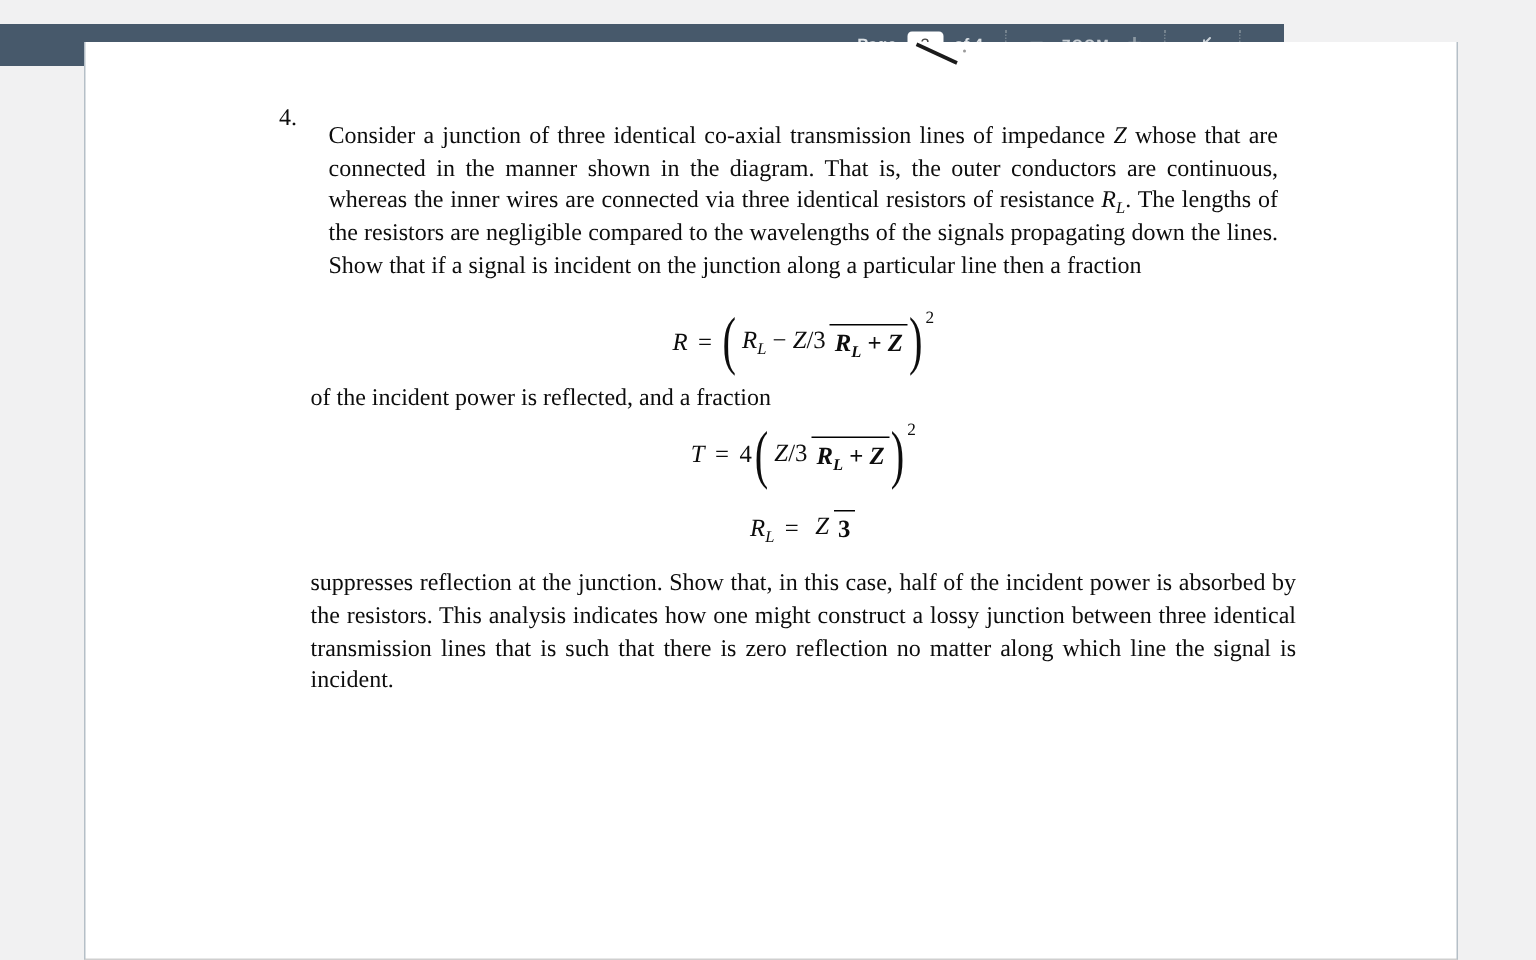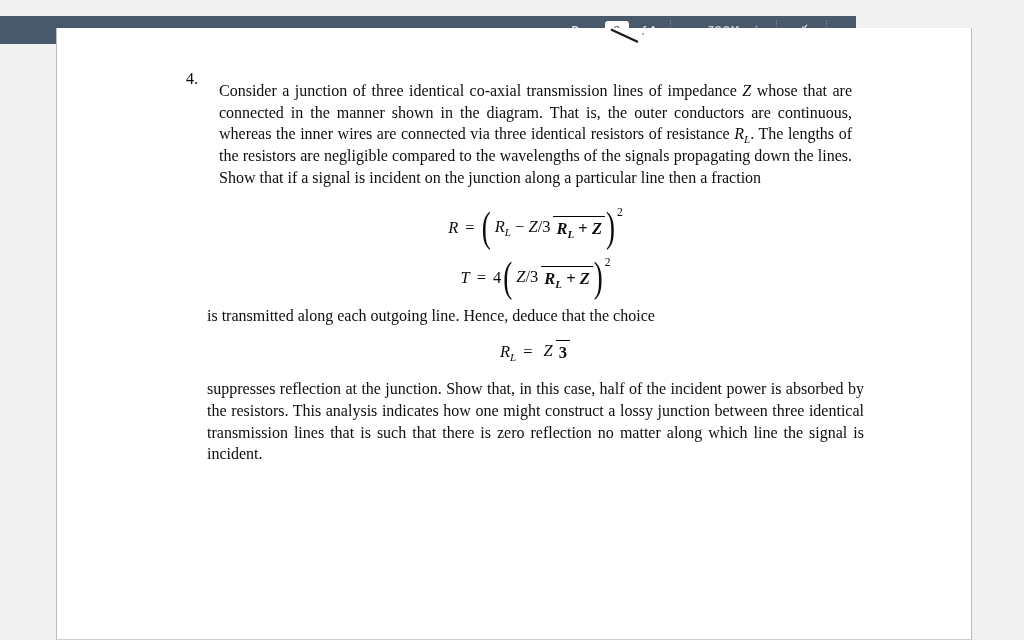--- a/index.html
+++ b/index.html
@@ -147,35 +147,35 @@
       <span class="eq-rel">=</span>
       <span class="paren">(</span>
       <span class="frac">
         <span class="num"><i>R</i><sub>L</sub> − <i>Z</i>/3</span>
         <span class="den"><i>R</i><sub>L</sub> + <i>Z</i></span>
       </span>
       <span class="paren">)</span>
       <span class="eq-sup">2</span>
     </div>
 
+    <p class="plain-line body-text">of the incident power is reflected, and a fraction</p>
 
     <div class="eq-row">
       <span><i>T</i></span>
       <span class="eq-rel">=</span>
       <span class="eq-coeff">4</span>
       <span class="paren">(</span>
       <span class="frac">
         <span class="num"><i>Z</i>/3</span>
         <span class="den"><i>R</i><sub>L</sub> + <i>Z</i></span>
       </span>
       <span class="paren">)</span>
       <span class="eq-sup">2</span>
     </div>
 
-    <p class="plain-line body-text">is transmitted along each outgoing line. Hence, deduce that the choice</p>
 
     <div class="eq-row eq-small">
       <span><i>R</i><sub>L</sub></span>
       <span class="eq-rel">=</span>
       <span class="frac">
         <span class="num"><i>Z</i></span>
         <span class="den">3</span>
       </span>
     </div>
 

